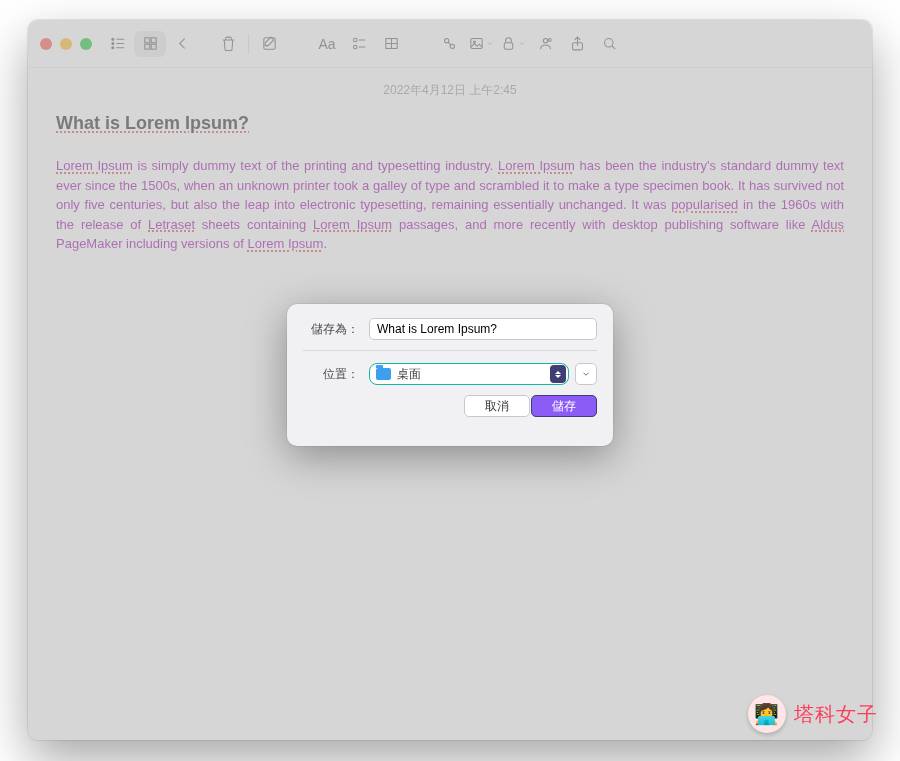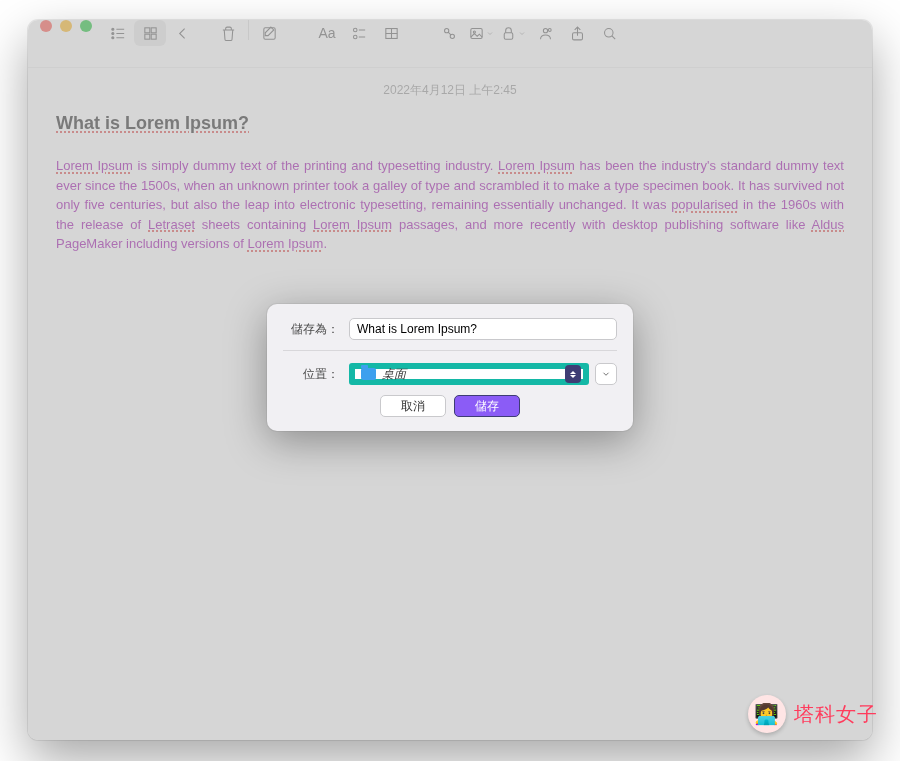--- a/index.html
+++ b/index.html
@@ -22,20 +22,21 @@
   .dim-overlay {
     position: absolute; inset: 0;
     background: rgba(180,180,180,0.55);
     pointer-events: none;
     z-index: 5;
   }
   
   .toolbar {
     height: 48px;
     display: flex;
+    align-items: center;
     padding: 0 12px;
     gap: 0;
     border-bottom: 1px solid rgba(0,0,0,0.06);
   }
   .traffic { display: flex; gap: 8px; margin-right: 10px; }
   .traffic .dot { width: 12px; height: 12px; border-radius: 50%; }
   .dot-close { background: #ff5f57; }
   .dot-min { background: #febc2e; }
   .dot-max { background: #28c840; }
   .tb-btn {
@@ -55,25 +56,25 @@
   .timestamp { text-align: center; font-size: 12px; color: #9a9a9a; margin-bottom: 14px; }
   .note-title { font-size: 18px; font-weight: 700; color: #333; margin-bottom: 22px; }
   .note-para { font-size: 13px; line-height: 1.5; text-align: justify; color: #a21caf; }
   .spell { text-decoration: underline dotted #e05a5a; text-decoration-thickness: 2px; text-underline-offset: 2px; }
 
   
   .save-dialog {
     position: absolute;
     left: 50%; transform: translateX(-50%);
     top: 284px;
-    width: 366px;
+    width: 326px;
     background: #f1f0f3;
     border-radius: 10px;
     box-shadow: 0 10px 40px rgba(0,0,0,0.35), 0 0 0 1px rgba(0,0,0,0.05);
-    padding: 14px 16px 14px 16px;
+    padding: 14px 16px 29px 16px;
     z-index: 10;
     font-size: 12px;
     color: #3a3a3a;
   }
   .dlg-row { display: flex; align-items: center; margin-bottom: 10px; }
   .dlg-label { width: 56px; text-align: right; margin-right: 10px; color: #4a4a4a; }
   .dlg-input {
     flex: 1; height: 22px;
     border: 1px solid #c9c9cc;
     border-radius: 5px;
@@ -83,27 +84,26 @@
   }
   .dlg-input.focus {
     outline: 3px solid rgba(63,62,120,0.45);
     outline-offset: 0;
     border-color: #3e3d74;
   }
   .dlg-sep { height: 1px; background: rgba(0,0,0,0.1); margin: 4px 0 12px; }
   .loc-select {
     flex: 1; height: 22px;
     background: #fff;
-    border: 6px solid #14b8a6;
-    border-radius: 3px;
+    border: 1px solid #14b8a6;
+    border-radius: 8px;
     display: flex; align-items: center;
     padding: 0 2px 0 6px;
     gap: 6px;
     position: relative;
-    font-style: italic;
   }
   .folder-ico { width: 15px; height: 12px; background: #3da0ee; border-radius: 2px; position: relative; }
   .folder-ico::before { content:""; position:absolute; top:-3px; left:0; width:7px; height:3px; background:#3da0ee; border-radius:1px 1px 0 0; }
   .loc-text { flex:1; font-size: 12px; }
   .stepper {
     width: 16px; height: 18px;
     background: #3e3d74;
     border-radius: 4px;
     display:flex; flex-direction:column; align-items:center; justify-content:center;
     gap:1px;
@@ -113,21 +113,21 @@
   .stepper .dn { border-top:3px solid #fff; }
   .expand-btn {
     width: 22px; height: 22px;
     background: #fff;
     border: 1px solid #c9c9cc;
     border-radius: 5px;
     margin-left: 6px;
     display:flex; align-items:center; justify-content:center;
   }
   .expand-btn svg { width:10px; height:10px; stroke:#555; fill:none; stroke-width:2; }
-  .dlg-buttons { display:flex; justify-content:center; gap:8px; margin-top: 6px; }
+  .dlg-buttons { display:flex; justify-content:flex-end; gap:1px; margin-top: 6px; }
   .dlg-btn {
     min-width: 66px; height: 22px;
     border-radius: 5px;
     font-size: 12px;
     display:flex; align-items:center; justify-content:center;
     border: 1px solid #c9c9cc;
     background: #fff;
     color: #333;
     cursor: pointer;
   }

